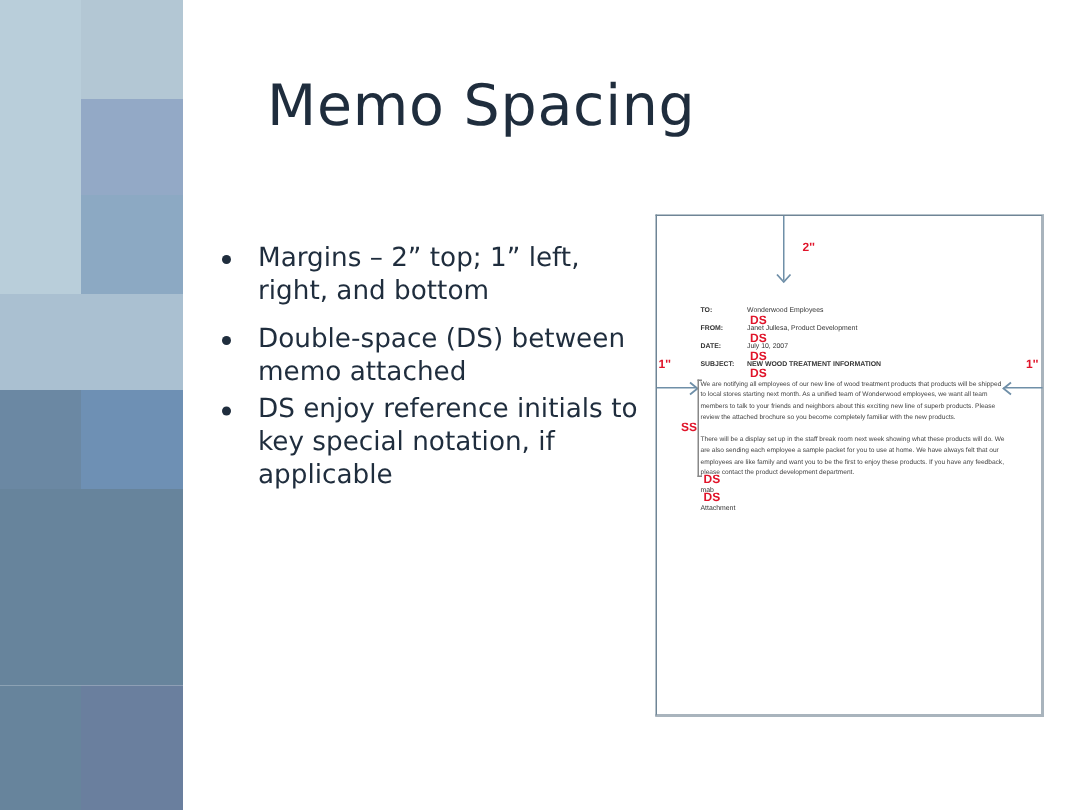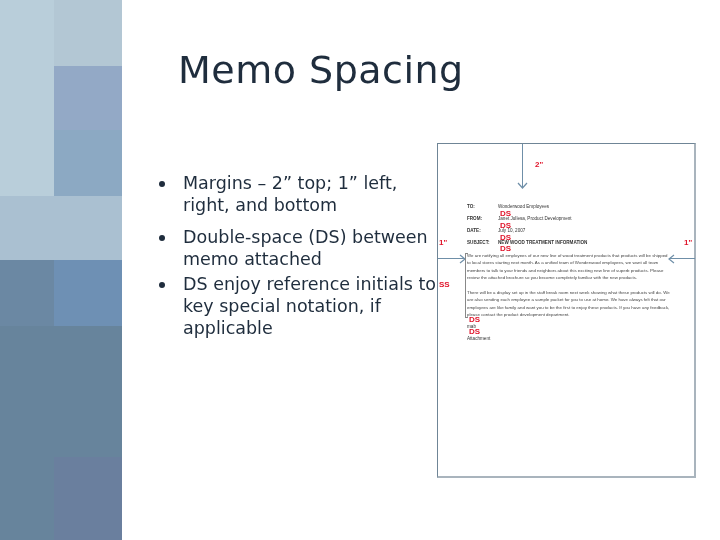--- a/index.html
+++ b/index.html
@@ -3,21 +3,21 @@
 <meta charset="utf-8">
 <style>
   html, body { margin:0; padding:0; }
   body { width:720px; height:540px; position:relative; overflow:hidden; background:#ffffff; font-family:"DejaVu Sans", sans-serif; }
 
   .stripe { position:absolute; left:0; top:0; width:122px; height:540px; }
   .blk { position:absolute; }
 
   .title { position:absolute; left:178px; top:48px; font-size:38px; color:#1f2d3d; letter-spacing:0.5px; font-family:"DejaVu Sans", sans-serif; font-weight:normal; }
 
-  .bullets { position:absolute; left:142px; top:157px; width:285px; margin:15px; padding:0; list-style:none; }
+  .bullets { position:absolute; left:142px; top:157px; width:285px; margin:4px; padding:0; list-style:none; }
   .bullets li { position:relative; padding-left:26px; font-size:17.5px; line-height:22px; color:#1f2d3d; margin-bottom:10px; }
   .bullets li::before { content:""; position:absolute; left:2px; top:9px; width:6px; height:6px; border-radius:50%; background:#1f2d3d; }
   .bullets li.tight { margin-bottom:3px; }
 
   .page { position:absolute; left:437px; top:143px; width:259px; height:335px; border:1px solid #6f8596; border-right:2px solid #a9b4bd; border-bottom:2px solid #a9b4bd; background:#fff; box-sizing:border-box; }
   .vline { position:absolute; background:#6f8fa8; }
   .red { position:absolute; color:#e0142a; font-family:"Liberation Sans", sans-serif; font-weight:bold; }
   .hdr { position:absolute; font-family:"Liberation Sans", sans-serif; font-size:4.6px; color:#333; }
   .hdr b { font-weight:bold; }
   .body-txt { position:absolute; font-family:"Liberation Sans", sans-serif; font-size:4.4px; line-height:7.3px; color:#444; }
@@ -61,21 +61,21 @@
   <div class="vline" style="left:231px;top:114px;width:26px;height:1px;"></div>
   <svg style="position:absolute;left:230px;top:110px;" width="7" height="10" viewBox="0 0 7 10">
       <polyline points="6,1 1,5 6,9" fill="none" stroke="#6f8fa8" stroke-width="1.2"></polyline>
     </svg>
 
   <div style="position:absolute;left:27px;top:109px;width:2px;height:63px;border-left:1px solid #888;border-top:1px solid #888;border-bottom:1px solid #888;"></div>
 </div>
 
 <div class="red" style="left:439px;top:238px;font-size:8px;">1''</div>
 <div class="red" style="left:684px;top:238px;font-size:8px;">1''</div>
-<div class="red" style="left:439px;top:280px;font-size:8px;">SS</div>
+<div class="red" style="left:439px;top:280px;font-size:8px;padding-left:15px;">SS</div>
 
 <div class="hdr" style="left:467px;top:204px;">
   <b>TO:</b>
 </div>
 <div class="hdr" style="left:498px;top:204px;">Wonderwood Employees</div>
 <div class="red" style="left:500px;top:209px;font-size:8px;">DS</div>
 
 <div class="hdr" style="left:467px;top:216px;">
   <b>FROM:</b>
 </div>

